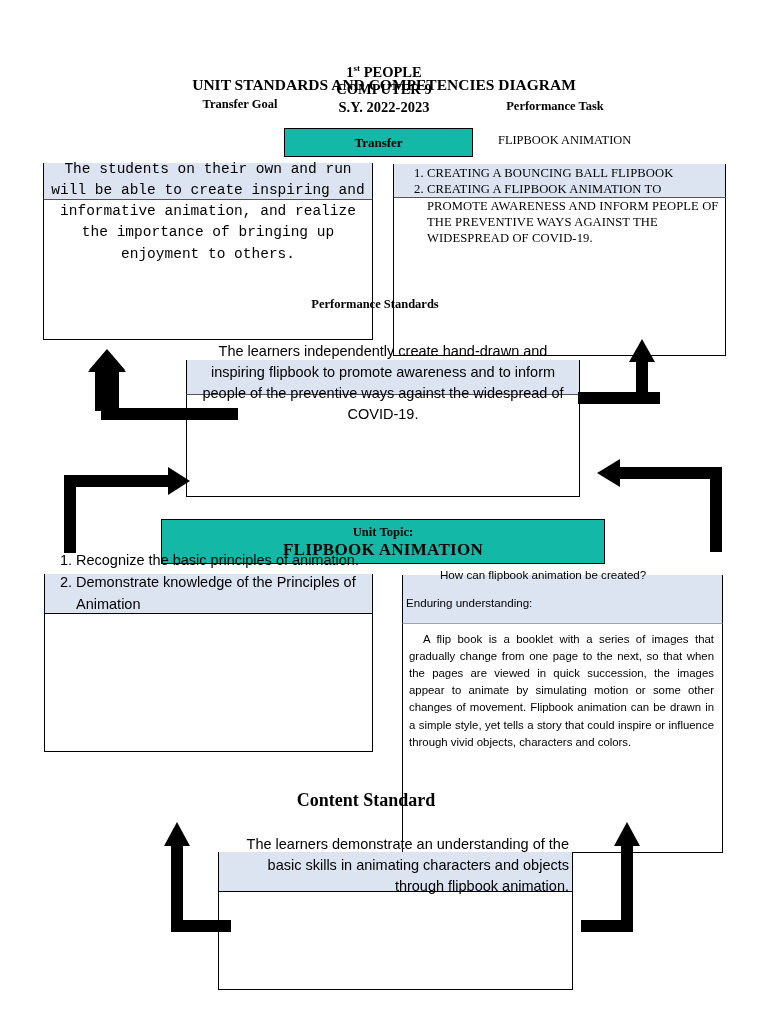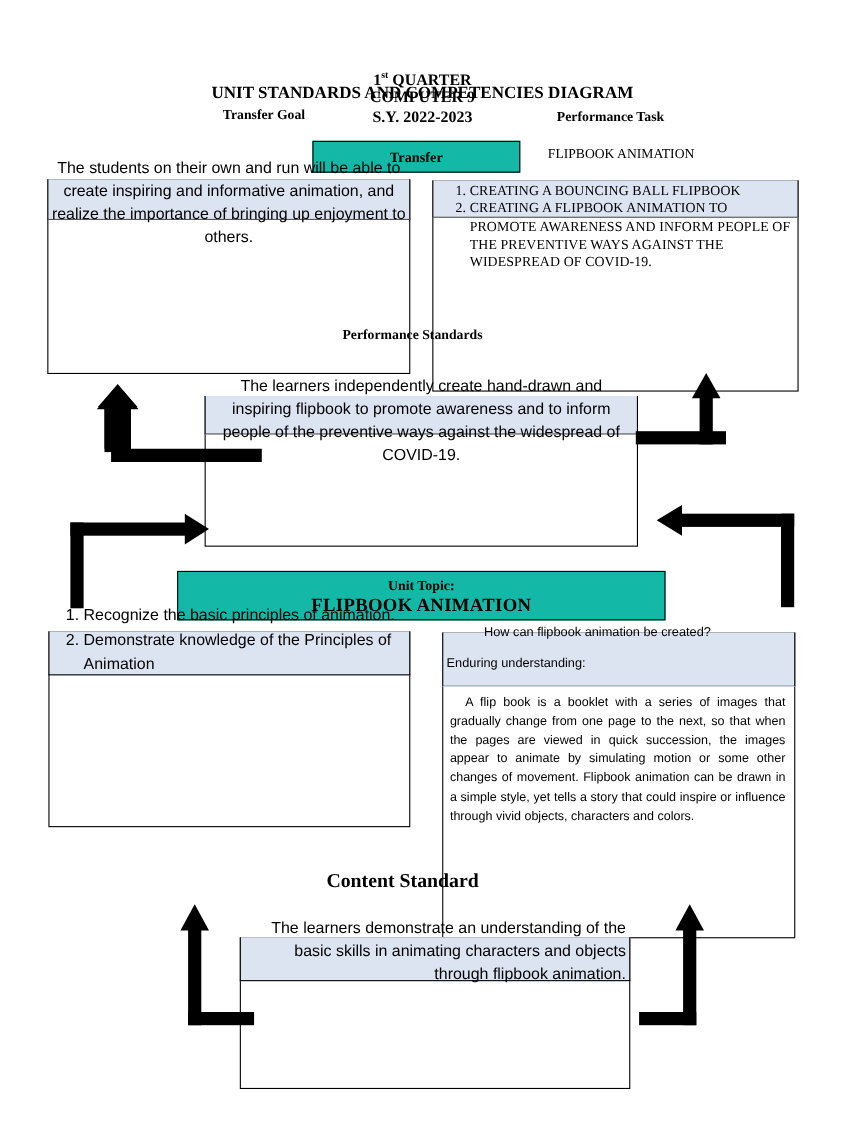--- a/index.html
+++ b/index.html
@@ -100,40 +100,40 @@
   svg.arrow{position:absolute;overflow:visible;}
 </style>
 </head>
 <body>
 
 <div id="page">
 
   <div class="abs hdr hdr-main" style="left:0;top:44px;width:768px;margin-top:32px;">UNIT STANDARDS AND COMPETENCIES DIAGRAM</div>
 
   <div class="abs hdr hdr-sub" style="left:0;top:63px;width:768px;">
-    <span>1</span><sup style="font-size:9px;">st</sup><span> QUARTER</span>
+    <span>1</span><sup style="font-size:9px;">st</sup><span> PEOPLE</span>
   </div>
 
   <div class="abs hdr hdr-sub" style="left:0;top:81px;width:768px;">COMPUTER 9</div>
 
   <div class="abs hdr hdr-sub" style="left:0;top:99px;width:768px;">S.Y. 2022-2023</div>
 
   <div class="abs side-label" style="left:150px;top:97px;width:180px;">Transfer Goal</div>
 
   <div class="abs side-label" style="left:455px;top:99px;width:200px;">Performance Task</div>
 
   <div class="abs band-full" style="left:284px;top:128px;width:189px;height:29px;">
     <div class="transfer-lbl" style="padding-top:6px;">Transfer</div>
   </div>
 
   <div class="abs box" style="left:43px;top:163px;width:330px;height:177px;"></div>
 
   <div class="abs" style="left:43px;top:163px;width:330px;height:37px;background:#dce3f1;border-left:1.6px solid #000;border-right:1.6px solid #000;border-bottom:1.3px solid #555;"></div>
 
-  <div class="abs txt t-sans goal-text" style="left:47px;top:143px;width:322px;">The students on their own and run will be able to create inspiring and informative animation, and realize the importance of bringing up enjoyment to others.</div>
+  <div class="abs txt t-sans goal-text" style="left:47px;top:159px;width:322px;font-family:Liberation Mono, monospace;">The students on their own and run will be able to create inspiring and informative animation, and realize the importance of bringing up enjoyment to others.</div>
 
   <div class="abs box" style="left:393px;top:164px;width:333px;height:192px;"></div>
   <div class="abs" style="left:393px;top:164px;width:333px;height:34px;background:#dce3f1;border-left:1.6px solid #000;border-right:1.6px solid #000;border-bottom:1.3px solid #555;"></div>
 
   <div class="abs txt pt-plain" style="left:498px;top:133px;">FLIPBOOK ANIMATION</div>
 
   <div class="abs" style="left:397px;top:165px;width:325px;">
     <ol class="pt-list pt-text">
       <li>CREATING  A BOUNCING BALL FLIPBOOK</li>
       <li>CREATING A FLIPBOOK ANIMATION TO PROMOTE AWARENESS AND INFORM PEOPLE OF THE PREVENTIVE WAYS AGAINST THE WIDESPREAD OF COVID-19.</li>

